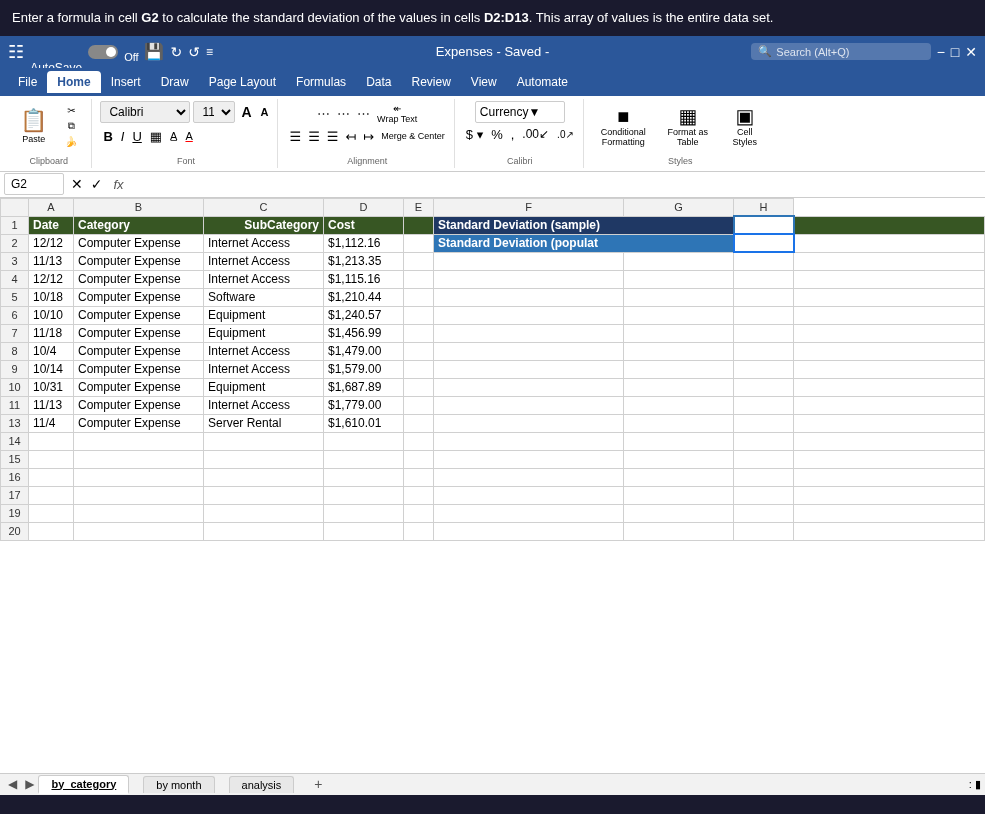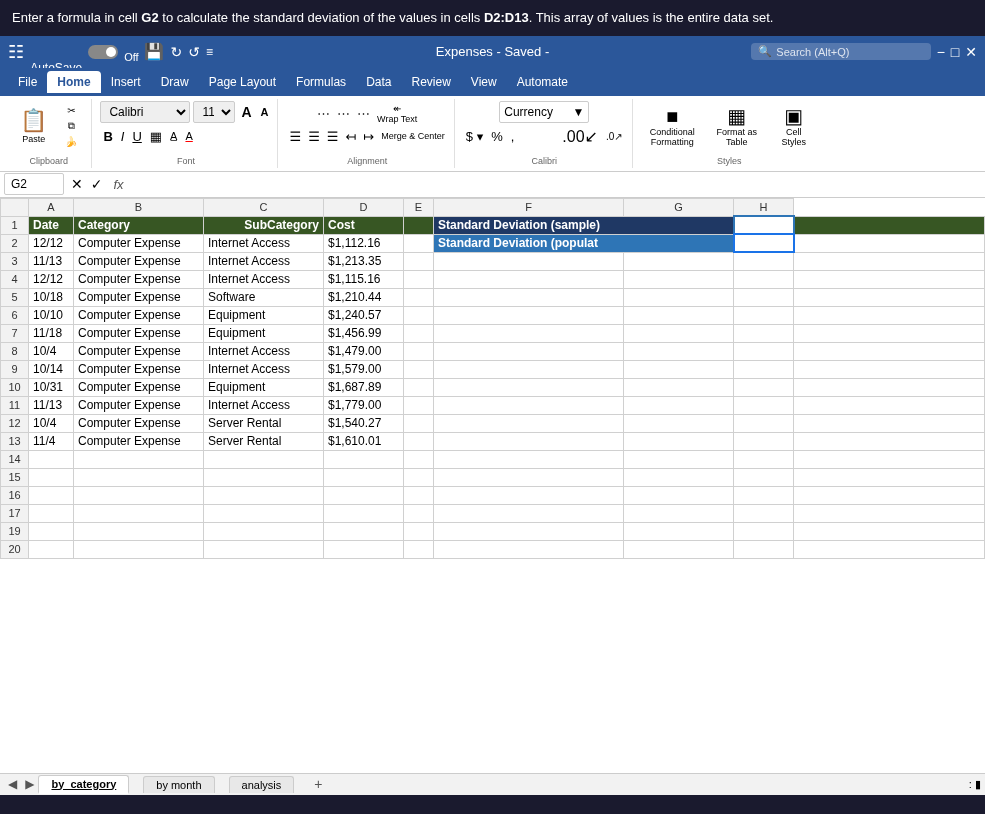--- a/index.html
+++ b/index.html
@@ -200,21 +200,21 @@
 
     
     .number-format-box {
       border: 1px solid #ccc;
       border-radius: 2px;
       padding: 1px 4px;
       font-size: 12px;
       width: 90px;
       display: flex;
       align-items: center;
-      justify-content: space-between;
+      justify-content: flex-start;
       cursor: pointer;
       height: 22px;
     }
     .style-btn {
       display: flex;
       flex-direction: column;
       align-items: center;
       font-size: 10px;
       padding: 2px 4px;
       border: none;
@@ -500,21 +500,21 @@
     <div class="ribbon-group" style="min-width:100px;">
       <div class="ribbon-group-content" style="flex-direction:column; gap:2px;">
         <div class="number-format-box">
           <span>Currency</span>
           <span>▼</span>
         </div>
         <div style="display:flex; align-items:center; gap:2px; font-size:12px;">
           <button class="small-icon-btn">$ ▾</button>
           <button class="small-icon-btn">%</button>
           <button class="small-icon-btn">,</button>
-          <button class="small-icon-btn" style="font-size:16px;margin-left:40px;">.00↙</button>
+          <button class="small-icon-btn" style="font-size:12px;">.00↙</button>
           <button class="small-icon-btn" style="font-size:10px;">.0↗</button>
         </div>
       </div>
       <span class="ribbon-group-label">Calibri</span>
     </div>
 
     <div class="ribbon-group" style="min-width:180px;">
       <div class="ribbon-group-content" style="gap:4px;">
         <button class="style-btn">
           <span class="style-icon">■</span>
@@ -686,32 +686,20 @@
             <td>Computer Expense</td>
             <td>Internet Access</td>
             <td>$1,779.00</td>
             <td></td>
             <td></td>
             <td></td>
             <td></td>
             <td></td>
           </tr>
           <tr>
-            <td class="row-header">12</td>
-            <td>10/4</td>
-            <td>Computer Expense</td>
-            <td>Server Rental</td>
-            <td>$1,540.27</td>
-            <td></td>
-            <td></td>
-            <td></td>
-            <td></td>
-            <td></td>
-          </tr>
-          <tr>
             <td class="row-header">13</td>
             <td>11/4</td>
             <td>Computer Expense</td>
             <td>Server Rental</td>
             <td>$1,610.01</td>
             <td></td>
             <td></td>
             <td></td>
             <td></td>
             <td></td>

